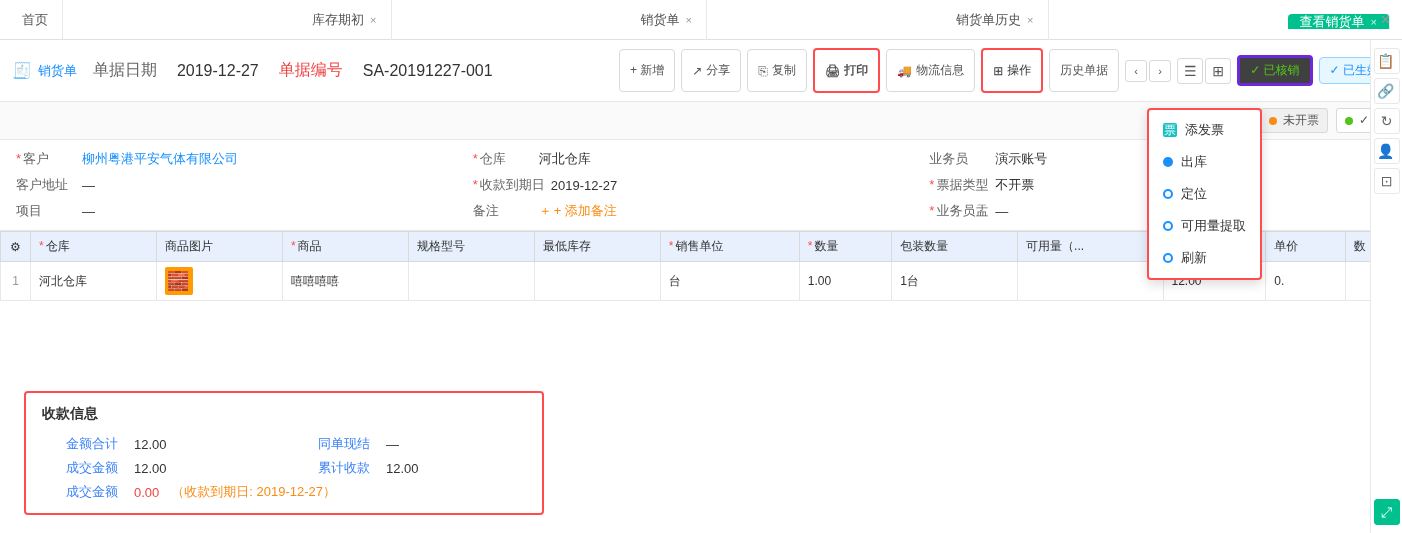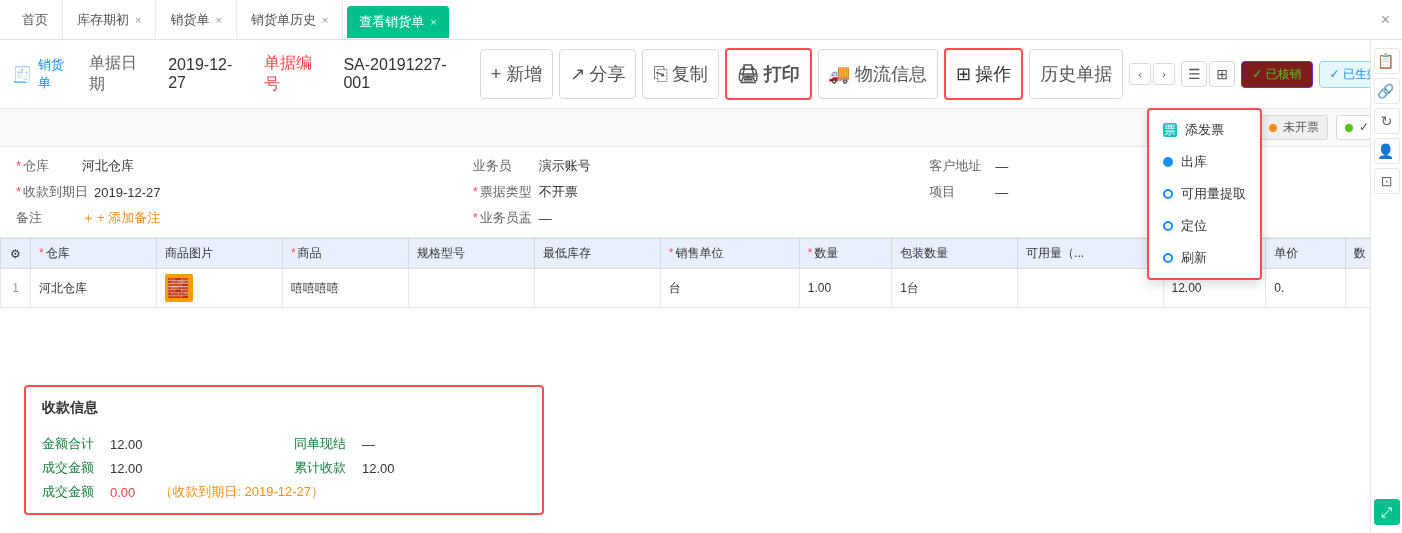--- a/index.html
+++ b/index.html
@@ -1,37 +1,37 @@
 <!DOCTYPE html>
 <html><head>
   <meta charset="utf-8">
   <style>
     * { box-sizing: border-box; margin: 0; padding: 0; }
     body { font-family: "Microsoft YaHei", "PingFang SC", sans-serif; font-size: 13px; background: #f0f2f5; color: #333; overflow: hidden; }
 
     
-    .tab-bar { display: flex; align-items: center; background: #fff; border-bottom: 1px solid #e0e0e0; padding: 0 8px; height: 40px; position: relative; }
+    .tab-bar { display: flex; align-items: center; background: #fff; border-bottom: 1px solid #e0e0e0; padding: 0 8px; height: 40px; position: relative; justify-content: space-between; }
     .tab-item { display: flex; align-items: center; padding: 0 14px; height: 40px; cursor: pointer; font-size: 13px; color: #555; border-right: 1px solid #e8e8e8; white-space: nowrap; }
     .tab-item .close-icon { margin-left: 6px; color: #999; font-size: 11px; cursor: pointer; }
-    .tab-item.special { background: #00c18d; color: #fff; border-radius: 4px 4px 0 0; margin: 4px 4px 0; height: 32px; padding: 0 12px; }
+    .tab-item.special { background: #00c18d; color: #fff; border-radius: 4px 4px 0 0; margin: 4px 4px 0; height: 15px; padding: 0 12px; }
     .tab-item.special .close-icon { color: rgba(255,255,255,0.8); }
     .close-x { position: absolute; right: 12px; top: 50%; transform: translateY(-50%); font-size: 16px; color: #999; cursor: pointer; }
 
     
     .main-area { background: #fff; margin: 0; height: calc(533px - 40px); display: flex; flex-direction: column; position: relative; }
 
     
     .doc-header { display: flex; align-items: center; padding: 8px 12px; background: #fff; border-bottom: 1px solid #e8e8e8; gap: 16px; }
     .doc-title { display: flex; align-items: center; gap: 6px; color: #1890ff; font-size: 13px; font-weight: 500; }
     .doc-meta { display: flex; gap: 20px; align-items: center; font-size: 16px; color: #333; }
     .toolbar { margin-left: auto; display: flex; align-items: center; gap: 6px; }
-    .btn-tool { display: flex; align-items: center; gap: 4px; padding: 12px 10px; border: 1px solid #d9d9d9; border-radius: 4px; background: #fff; cursor: pointer; font-size: 18px; color: #555; white-space: nowrap; }
+    .btn-tool { display: flex; align-items: center; gap: 4px; padding: 12px 10px; border: 1px solid #d9d9d9; border-radius: 4px; background: #fff; cursor: pointer; font-size: 12px; color: #555; white-space: nowrap; }
     .btn-tool.highlight { border: 2px solid #ff4d4f; font-weight: bold; }
     .btn-status { padding: 4px 10px; border-radius: 4px; font-size: 12px; cursor: pointer; white-space: nowrap; }
-    .btn-status.green { background: #7f1d1d; color: #52c41a; border: 1px solid #6d28d9; }
+    .btn-status.green { background: #404040; color: #52c41a; border: 3px solid #6d28d9; }
     .btn-status.blue { background: #e6f7ff; color: #1890ff; border: 1px solid #91d5ff; }
     .nav-arrows { display: flex; gap: 2px; }
     .nav-arrow { width: 22px; height: 22px; border: 1px solid #d9d9d9; border-radius: 3px; display: flex; align-items: center; justify-content: center; cursor: pointer; font-size: 11px; color: #555; background: #fff; }
     .view-toggle { display: flex; gap: 2px; }
     .view-btn { width: 26px; height: 26px; border: 1px solid #d9d9d9; border-radius: 3px; display: flex; align-items: center; justify-content: center; cursor: pointer; background: #fff; font-size: 14px; color: #555; }
 
     
     .sec-toolbar { display: flex; align-items: center; justify-content: flex-end; padding: 6px 12px; background: #fafafa; border-bottom: 1px solid #e8e8e8; gap: 8px; }
     .btn-small { display: flex; align-items: center; gap: 3px; padding: 3px 8px; border: 1px solid #d9d9d9; border-radius: 3px; background: #fff; cursor: pointer; font-size: 12px; color: #555; white-space: nowrap; }
     .btn-small.gray-bg { background: #f0f0f0; }
@@ -55,24 +55,24 @@
     th { padding: 6px 8px; border: 1px solid #d9d9d9; text-align: left; font-weight: 500; color: #333; white-space: nowrap; }
     th .required::before { content: "*"; color: #ff4d4f; margin-right: 2px; }
     td { padding: 5px 8px; border: 1px solid #e8e8e8; color: #333; }
     tr.subtotal td { background: #fafafa; color: #666; }
     .gear-col { width: 30px; text-align: center; }
     .row-num { color: #999; text-align: center; }
     .product-img { width: 28px; height: 28px; background: #ff9a00; border-radius: 2px; display: flex; align-items: center; justify-content: center; }
 
     
     .bottom-info { padding: 12px 16px; border: 2px solid #ff4d4f; margin: 10px 12px; border-radius: 4px; background: #fff; max-width: 520px; }
-    .bottom-info-title { font-weight: bold; font-size: 14px; margin-bottom: 18px; }
+    .bottom-info-title { font-weight: bold; font-size: 14px; margin-bottom: 12px; }
     .info-grid { display: grid; grid-template-columns: 1fr 1fr; gap: 6px 20px; }
     .info-row { display: flex; align-items: center; gap: 8px; font-size: 13px; }
-    .info-label { color: #15803d; min-width: 60px; }
+    .info-label { color: #3b82f6; min-width: 60px; margin-left: 24px; }
     .info-value { color: #333; }
     .info-value.red { color: #ef4444; }
 
     
     .dropdown-menu { position: absolute; top: 68px; right: 140px; background: #fff; border: 2px solid #ff4d4f; border-radius: 4px; box-shadow: 0 4px 12px rgba(0,0,0,0.15); z-index: 100; min-width: 100px; padding: 4px 0; }
     .menu-item { display: flex; align-items: center; gap: 8px; padding: 7px 14px; cursor: pointer; font-size: 13px; color: #333; white-space: nowrap; }
     .menu-icon { width: 14px; height: 14px; border-radius: 2px; display: flex; align-items: center; justify-content: center; font-size: 12px; }
     .menu-icon.teal-bg { background: #13c2c2; color: #fff; }
     .menu-icon.blue-dot { width: 10px; height: 10px; border-radius: 50%; background: #1890ff; flex-shrink: 0; }
     .menu-icon.circle-outline { width: 10px; height: 10px; border-radius: 50%; border: 2px solid #1890ff; flex-shrink: 0; }
@@ -179,20 +179,24 @@
         <span class="status-dot dot-orange"></span>
         <span>未开票</span>
       </button>
       <button class="btn-small">
         <span class="status-dot dot-green"></span>
         <span>✓已</span>
       </button>
     </div>
 
     <div class="form-area">
+      <div class="form-row">
+        <span class="form-label required">客户</span>
+        <span class="form-value link">柳州粤港平安气体有限公司</span>
+      </div>
       <div class="form-row">
         <span class="form-label required">仓库</span>
         <span class="form-value">河北仓库</span>
       </div>
       <div class="form-row">
         <span class="form-label">业务员</span>
         <span class="form-value">演示账号</span>
       </div>
       <div class="form-row">
         <span class="form-label">客户地址</span>
@@ -282,42 +286,42 @@
             <span class="info-label">成交金额</span>
             <span class="info-value">12.00</span>
           </div>
           <div class="info-row">
             <span class="info-label">累计收款</span>
             <span class="info-value">12.00</span>
           </div>
           <div style="grid-column: 1 / -1;" class="info-row">
             <span class="info-label">成交金额</span>
             <span class="info-value red">0.00</span>
-            <span class="info-value" style="color:#fa8c16; margin-left:16px;">（收款到期日: 2019-12-27）</span>
+            <span class="info-value" style="color:#fa8c16; margin-left:4px;">（收款到期日: 2019-12-27）</span>
           </div>
         </div>
       </div>
     </div>
 
     <div class="dropdown-menu">
       <div class="menu-item">
         <div class="menu-icon teal-bg">票</div>
         <span>添发票</span>
       </div>
       <div class="menu-item">
         <div class="menu-icon blue-dot"></div>
         <span>出库</span>
       </div>
       <div class="menu-item">
         <div class="menu-icon circle-outline"></div>
+        <span>定位</span>
+      </div>
+      <div class="menu-item">
+        <div class="menu-icon circle-outline"></div>
         <span>可用量提取</span>
-      </div>
-      <div class="menu-item">
-        <div class="menu-icon circle-outline"></div>
-        <span>定位</span>
       </div>
       <div class="menu-item">
         <div class="menu-icon circle-outline"></div>
         <span>刷新</span>
       </div>
     </div>
 
     <div class="right-sidebar">
       <div class="sidebar-icon-btn">📋</div>
       <div class="sidebar-icon-btn">🔗</div>

